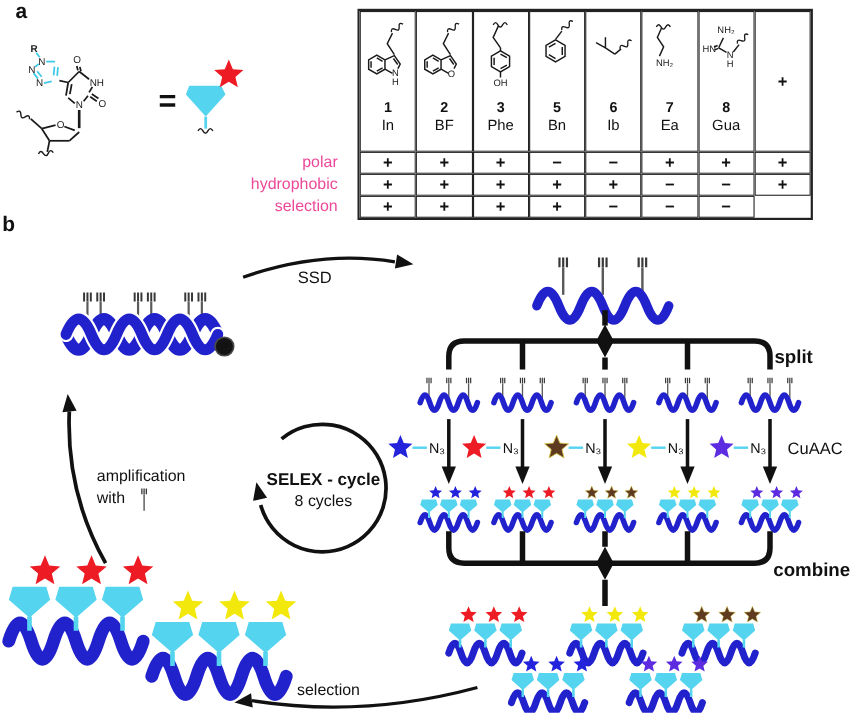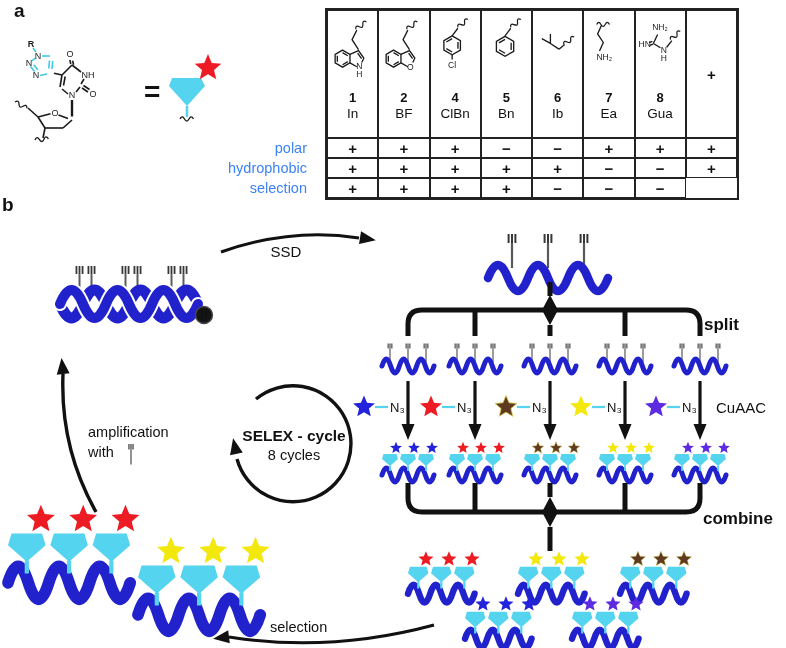--- a/index.html
+++ b/index.html
@@ -1,21 +1,21 @@
 <!DOCTYPE html>
 <html style="--helix: #2222cc; --cyan: #55d4ef; --red: #ed1c24; --blue: #2323dc; --brown: #5e3a21; --yellow: #f2e80c; --purple: #5d2ce0; --triazole: #3fc9e8; --r_red: #e8323c; --ink: #1a1a1a;"><head>
 <meta charset="utf-8">
 <style>
   :root{--helix:#2222cc;--cyan:#55d4ef;--red:#ed1c24;--blue:#2323dc;--brown:#5e3a21;--yellow:#f2e80c;--purple:#5d2ce0;--triazole:#3fc9e8;--r_red:#e8323c;--ink:#1a1a1a;}
   html,body{margin:0;padding:0;}
   body{width:786px;height:648px;position:relative;background:#fff;font-family:"Liberation Sans",sans-serif;color:#111;}
   .canvas{position:absolute;left:0;top:0;width:786px;height:648px;overflow:hidden;background:#fff;}
   #scene{position:absolute;left:0;top:0;}
   .panel-label{position:absolute;font-weight:bold;font-size:19px;color:#111;}
-  .row-label{position:absolute;left:211px;width:96px;text-align:right;font-size:14.5px;line-height:19px;color:#3b82f6;}
+  .row-label{position:absolute;left:211px;width:96px;text-align:right;font-size:14.5px;line-height:19px;color:#ec4899;}
   .mod-table{position:absolute;left:325px;top:8px;width:414px;display:grid;grid-template-columns:repeat(8,1fr);grid-template-rows:128px 20px 20px 20px;border:2px solid #222;background:#fff;box-sizing:border-box;}
   .hcell{border:1px solid #222;display:flex;flex-direction:column;align-items:center;padding-top:3px;box-sizing:border-box;background:#fff;}
   .vcell{border:1px solid #222;display:flex;align-items:center;justify-content:center;font-weight:bold;font-size:15px;color:#111;box-sizing:border-box;background:#fff;}
   .hcell svg{width:46px;height:76px;flex:0 0 auto;}
   .num{font-weight:bold;font-size:13px;line-height:15px;color:#111;}
   .cname{font-weight:normal;font-size:13.5px;line-height:17px;color:#111;}
   .struct{stroke:#1a1a1a;stroke-width:1.4;fill:none;}
   text{font-family:"Liberation Sans","DejaVu Sans",sans-serif;fill:#111;}
   .at{font-size:9px;fill:#1a1a1a;}
 </style>
@@ -268,35 +268,35 @@
         <path d="M13,40.7 L18.5,43.9 M18.5,50.2 L13,53.4 M7.5,50.2 L7.5,43.9"></path>
         <path d="M20.8,42.5 L29.8,38.5 L35.4,46.5 L33.2,51 M28,55.5 L20.8,51.5"></path>
         <path d="M28.9,41.2 L33,47"></path>
       </g>
       <text class="at" x="30.8" y="58.5" text-anchor="middle">O</text>
     </svg>
     <div class="num">2</div>
     <div class="cname">BF</div>
   </div>
 
-
-  <div class="hcell">
-    <svg viewBox="0 0 48 80">
-      <g class="struct">
-        <use href="#sq" transform="translate(27,14) rotate(-38)"></use>
-        <path d="M27,15 L21,23"></path>
-        <path d="M21,23 L29.7,28 L29.7,38 L21,43 L12.3,38 L12.3,28 Z"></path>
-        <path d="M27.1,29.5 V36.5 M21,40 L14.9,36.5 M14.9,29.5 L21,26"></path>
-        <path d="M21,43 L21,48"></path>
-      </g>
-      <text class="at" x="21" y="56.5" text-anchor="middle">Cl</text>
-    </svg>
-    <div class="num">4</div>
-    <div class="cname">ClBn</div>
-  </div>
+  <div class="hcell">
+    <svg viewBox="0 0 48 80">
+      <g class="struct">
+        <use href="#sq" transform="translate(17,9)"></use>
+        <path d="M22,10 L17,21 L24,31"></path>
+        <path d="M24,34 L32.7,39 L32.7,49 L24,54 L15.3,49 L15.3,39 Z"></path>
+        <path d="M24,37 L30.1,40.5 M30.1,47.5 L24,51 M17.9,47.5 L17.9,40.5"></path>
+        <path d="M24,31 L24,34 M24,54 L24,59.5"></path>
+      </g>
+      <text class="at" x="24" y="68" text-anchor="middle">OH</text>
+    </svg>
+    <div class="num">3</div>
+    <div class="cname">Phe</div>
+  </div>
+
 
   <div class="hcell">
     <svg viewBox="0 0 48 80">
       <g class="struct">
         <use href="#sq" transform="translate(29,14) rotate(-38)"></use>
         <path d="M29,15 L23,23"></path>
         <path d="M23,23.5 L32.1,28.75 L32.1,39.25 L23,44.5 L13.9,39.25 L13.9,28.75 Z"></path>
         <path d="M29.4,30.2 V37.8 M23,41.3 L16.6,37.6 M16.6,30.4 L23,26.7"></path>
       </g>
     </svg>

